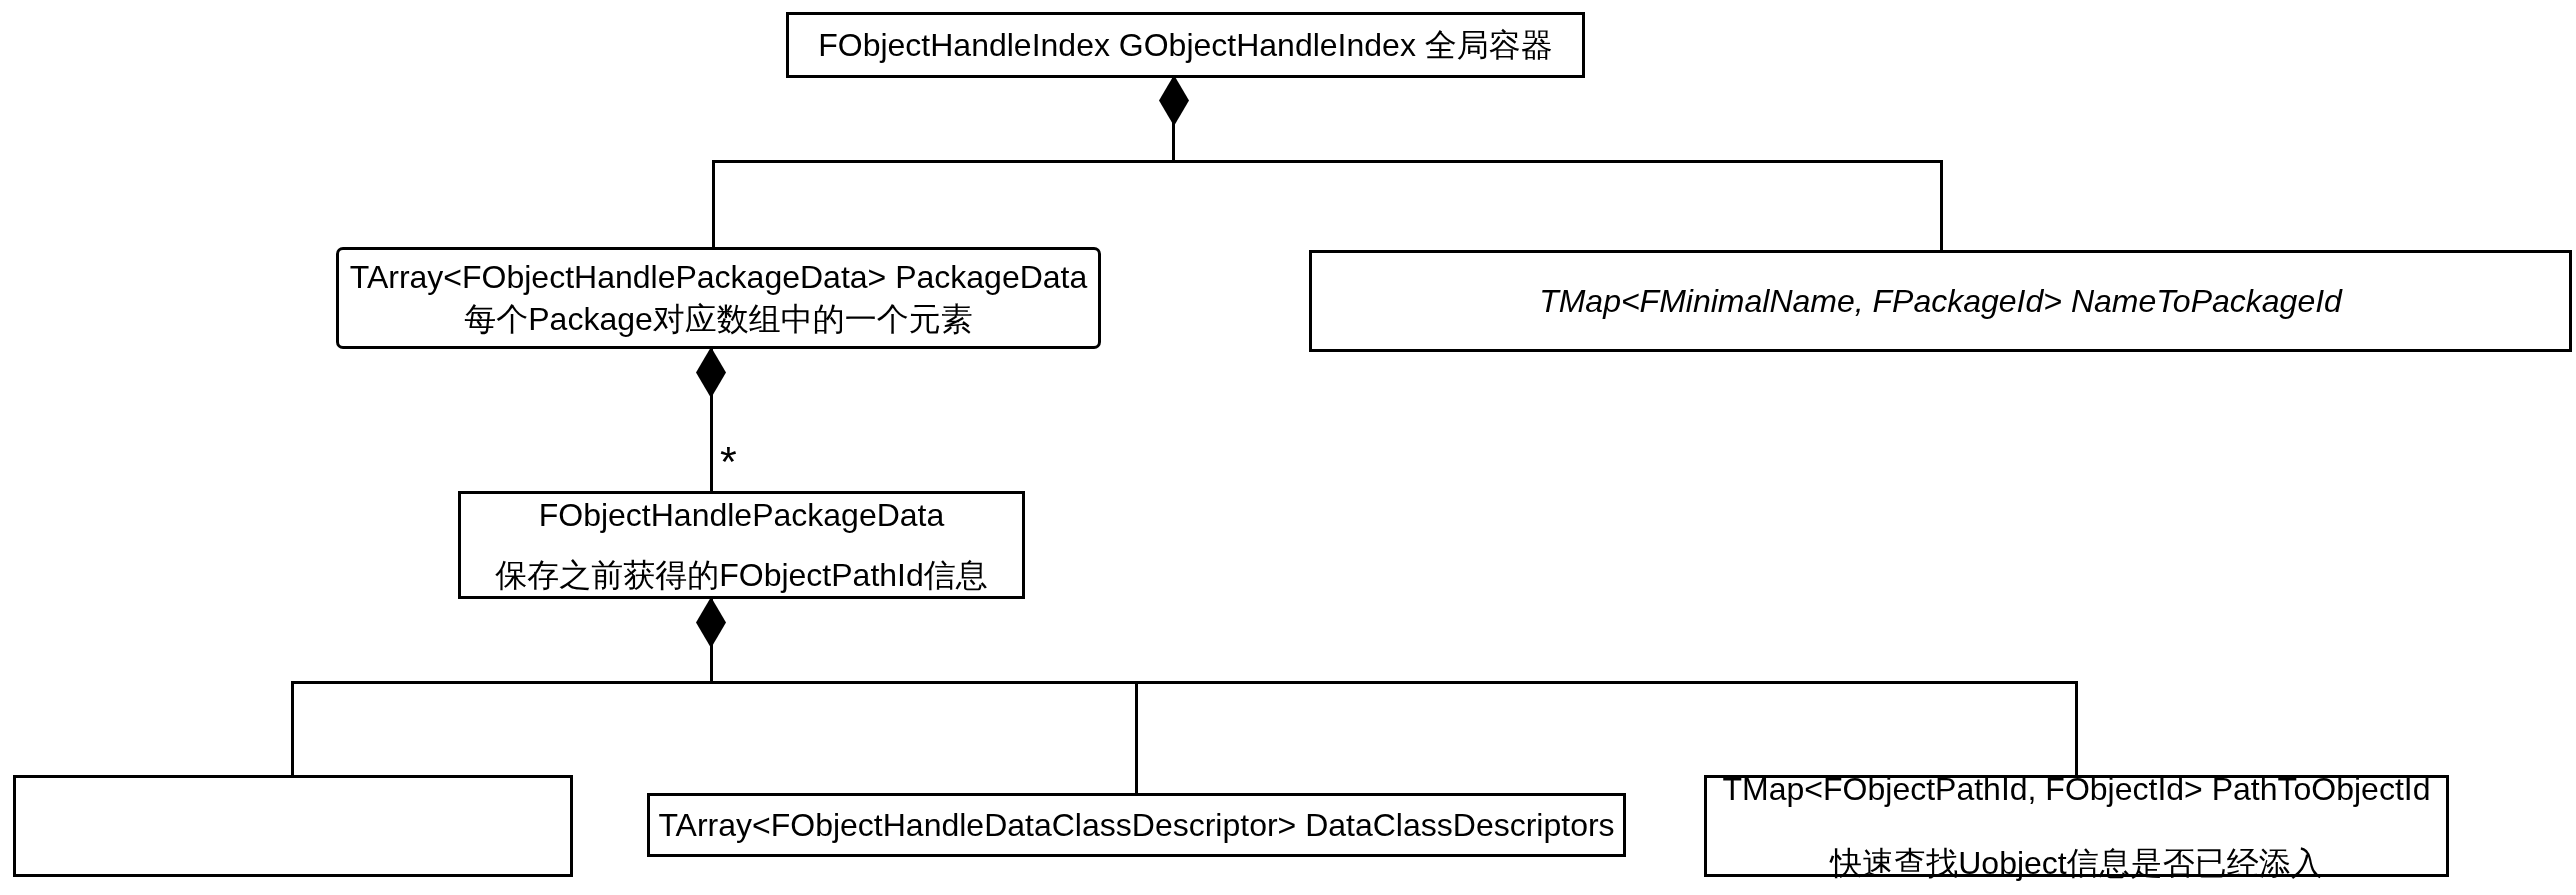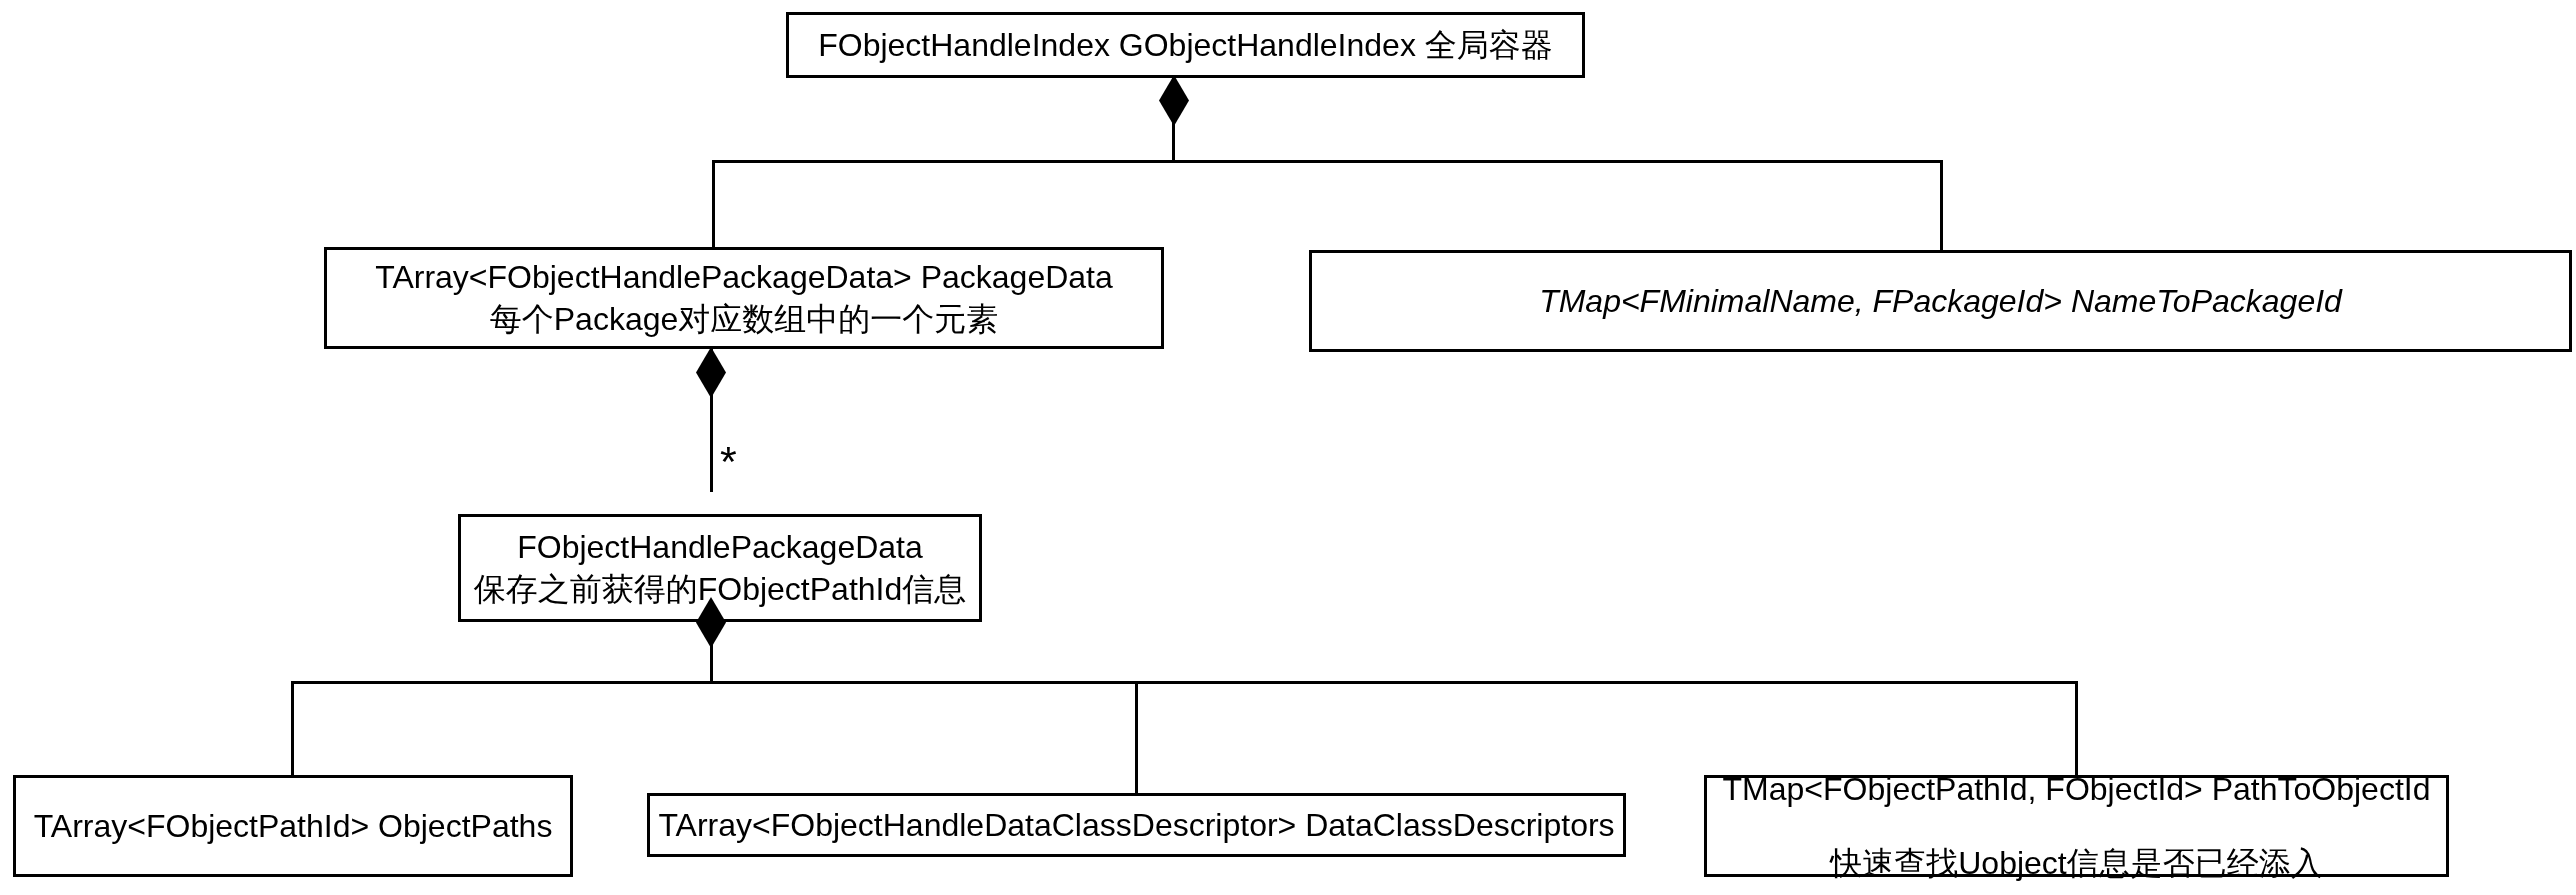--- a/index.html
+++ b/index.html
@@ -79,36 +79,35 @@
   <div class="diamond" style="left:696px;  top:347px;"></div>
   <div class="diamond" style="left:696px;  top:597px;"></div>
 
   <div class="multiplicity" style="left:720px; top:440px;">*</div>
 
   <div class="node" style="left:786px; top:12.2px; width:799px; height:66px;text-align:right;">
     <div class="l1">FObjectHandleIndex GObjectHandleIndex 全局容器</div>
 
   </div>
 
-  <div class="node" style="left:324px; top:247px; width:840px; height:102px;">
+  <div class="node" style="left:336px; top:247px; width:765px; height:102px;border-radius:7px;">
     <div class="l1">TArray&lt;FObjectHandlePackageData&gt; PackageData</div>
     <div class="l2">每个Package对应数组中的一个元素</div>
   </div>
 
   <div class="node" style="left:1309px; top:250px; width:1263px; height:102px;font-style:italic;">
     <div class="l1">TMap&lt;FMinimalName, FPackageId&gt; NameToPackageId</div>
   </div>
 
-  <div class="node" style="left:458px; top:514px; width:524px; height:108px;">
+  <div class="node" style="left:458px; top:491px; width:567px; height:108px;justify-content:space-between;">
     <div class="l1">FObjectHandlePackageData</div>
     <div class="l2">保存之前获得的FObjectPathId信息</div>
   </div>
 
   <div class="node" style="left:13px; top:775px; width:560px; height:102px;">
-    <div class="l1">TArray&lt;FObjectPathId&gt; ObjectPaths</div>
   </div>
 
   <div class="node" style="left:647px; top:793px; width:979px; height:64px;">
     <div class="l1">TArray&lt;FObjectHandleDataClassDescriptor&gt; DataClassDescriptors</div>
 
   </div>
 
   <div class="node" style="left:1704px; top:775px; width:745px; height:102px;gap:32px;">
     <div class="l1">TMap&lt;FObjectPathId, FObjectId&gt; PathToObjectId</div>
     <div class="l2">快速查找Uobject信息是否已经添入</div>

